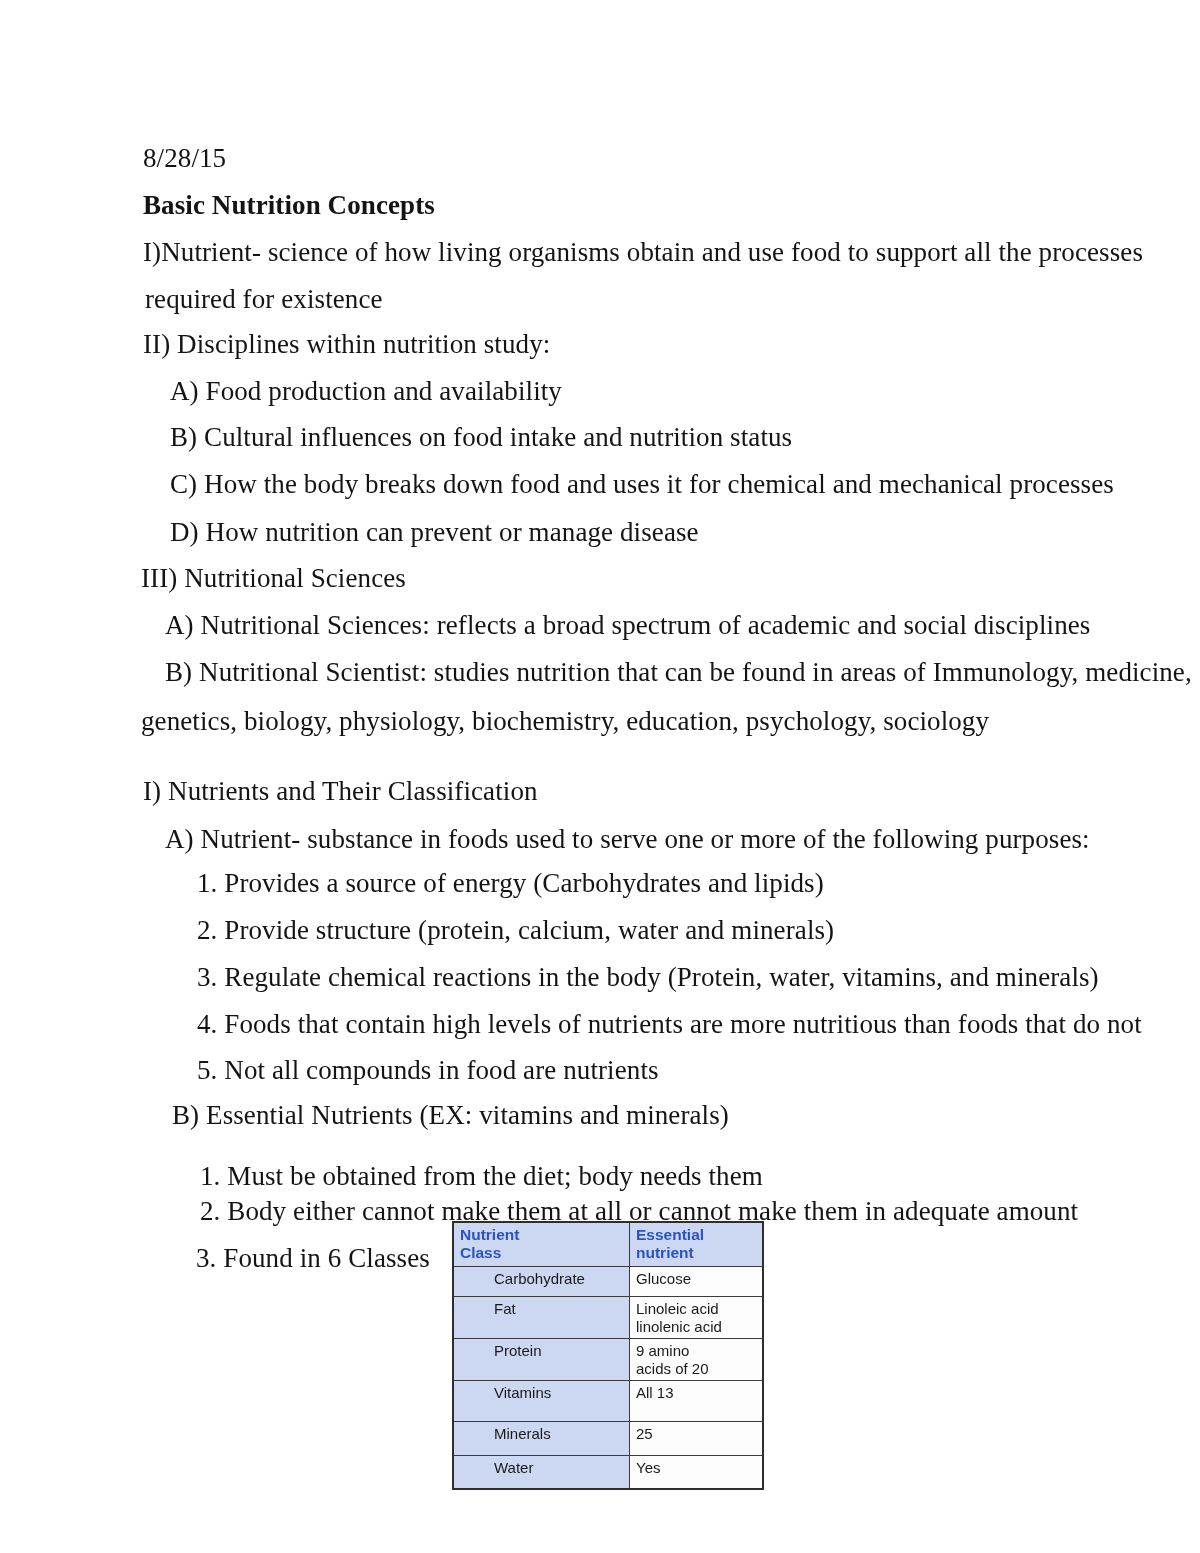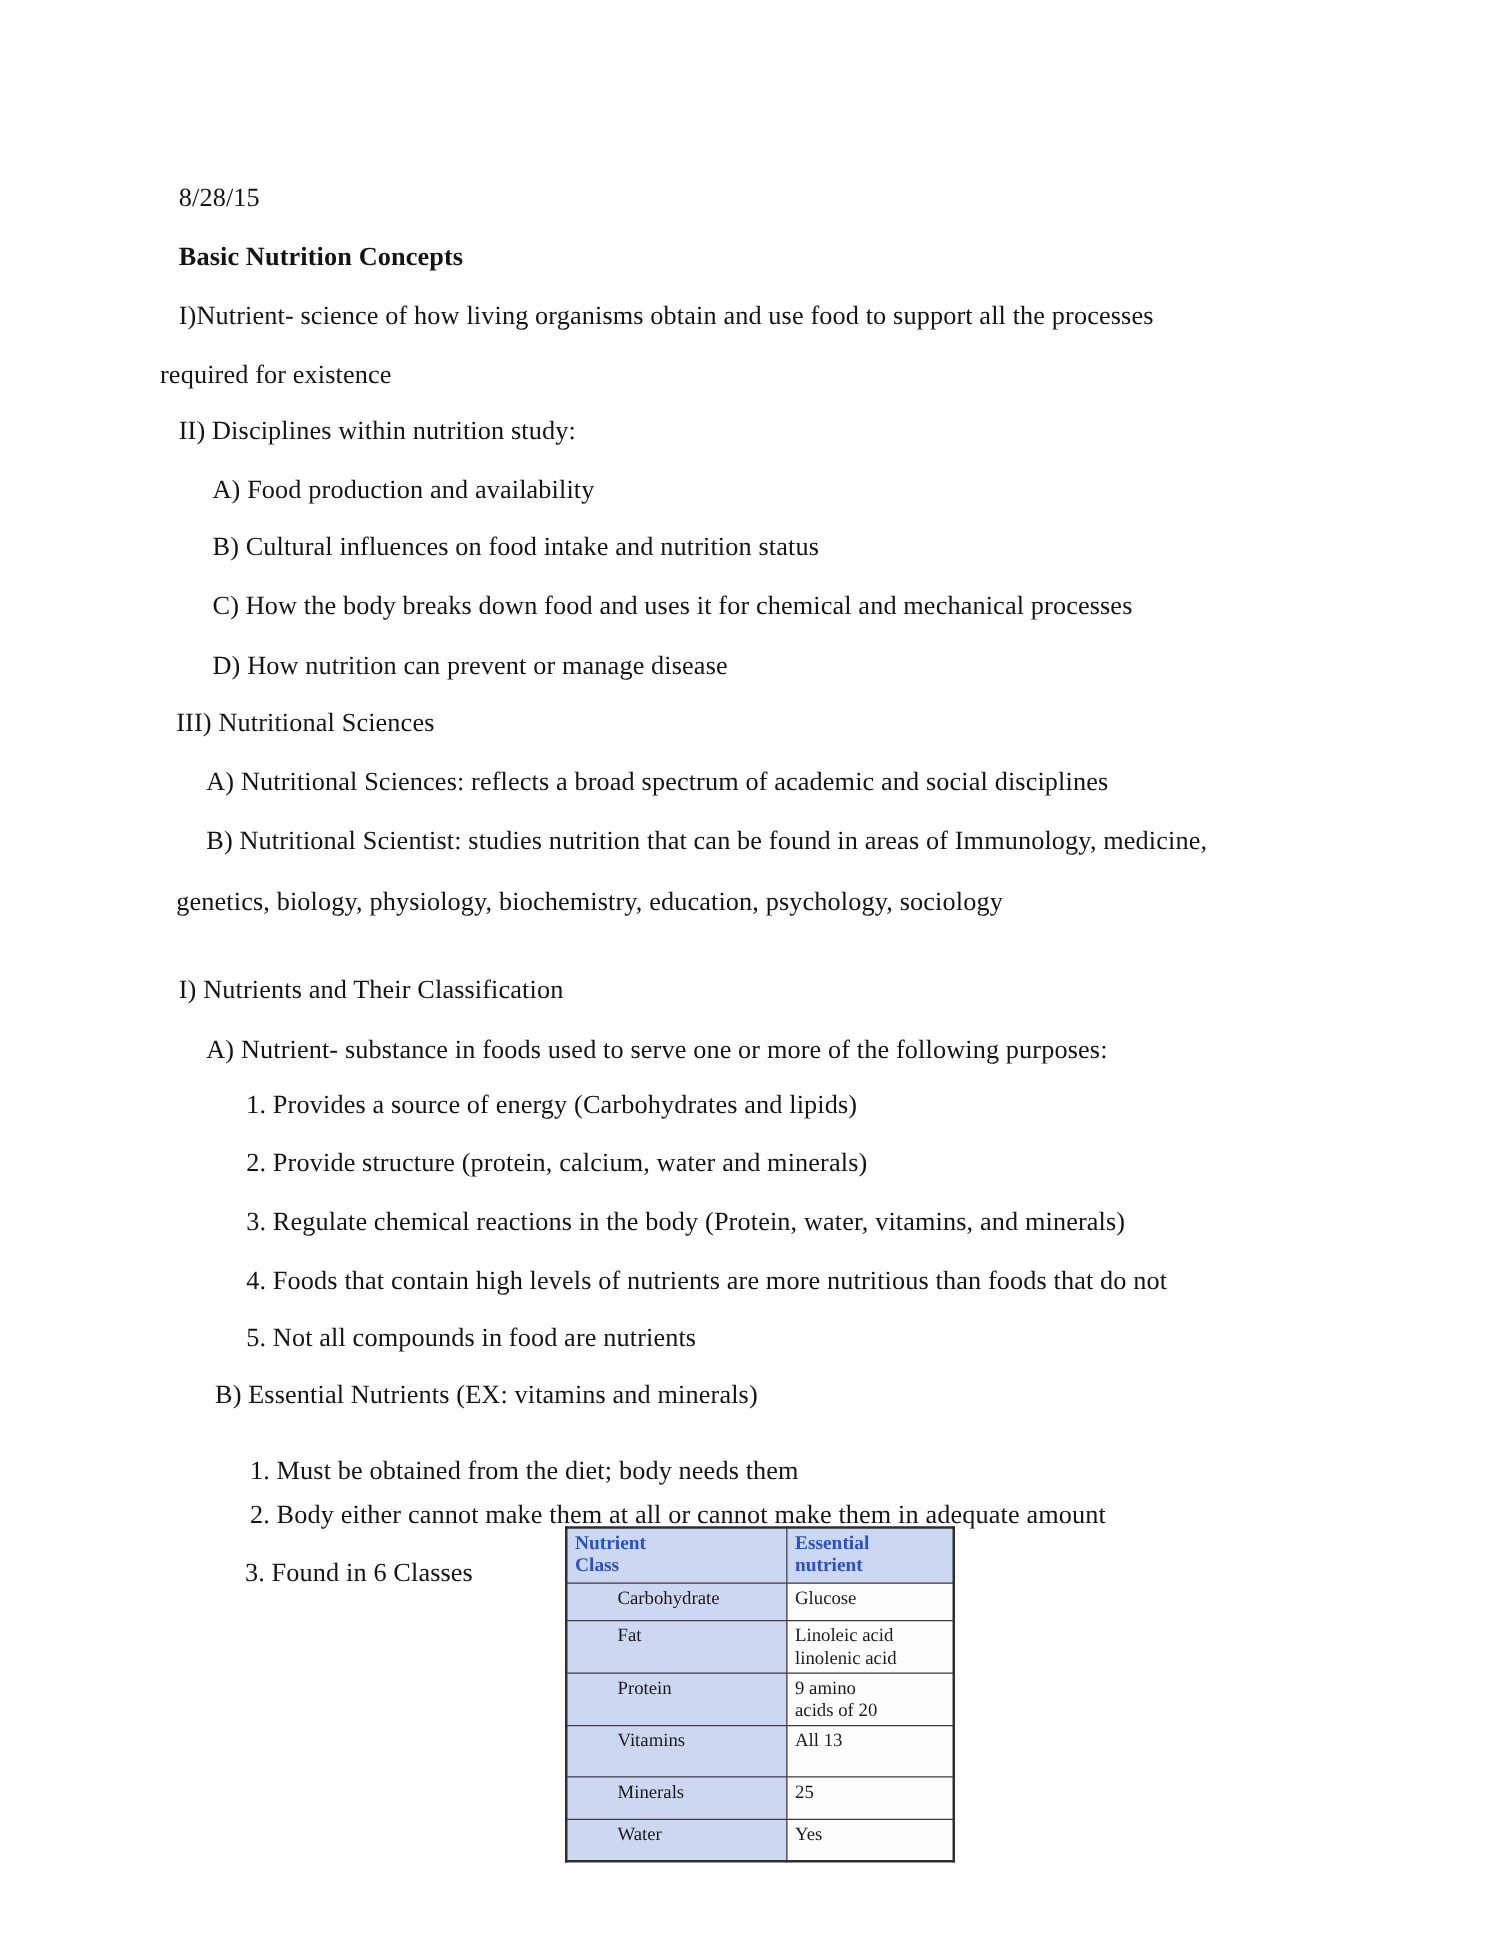--- a/index.html
+++ b/index.html
@@ -11,35 +11,35 @@
     position: relative;
     width: 1200px;
     height: 1553px;
     background: #ffffff;
     font-family: "Liberation Serif", "DejaVu Serif", serif;
     color: #141414;
     overflow: hidden;
   }
   .ln {
     position: absolute;
-    font-size: 21px;
+    font-size: 27px;
     line-height: 24px;
     white-space: nowrap;
     letter-spacing: 0.1px;
   }
   .bold { font-weight: bold; }
 
   
   #nutrient-table {
     position: absolute;
     left: 452px;
     top: 1221px;
     border-collapse: collapse;
     border: 2px solid #2e2e2e;
-    font-family: Liberation Serif, serif;
+    font-family: Liberation Sans, sans-serif;
     font-size: 15px;
     line-height: 18px;
     color: #1a1a1a;
     table-layout: fixed;
   }
   #nutrient-table td, #nutrient-table th {
     border: 1px solid #3a3a3a;
     vertical-align: top;
     padding: 3px 4px 2px 6px;
     white-space: pre-line;
@@ -64,21 +64,21 @@
   tr.r-water        { height: 33px; }
 </style>
 </head>
 <body>
 
 <div id="page">
 
   <div class="ln" style="top:146px;left:143px">8/28/15</div>
   <div class="ln bold" style="top:193px;left:143px">Basic Nutrition Concepts</div>
   <div class="ln" style="top:240px;left:143px">I)Nutrient- science of how living organisms obtain and use food to support all the processes</div>
-  <div class="ln" style="top:287px;left:128px">required for existence</div>
+  <div class="ln" style="top:287px;left:145px">required for existence</div>
   <div class="ln" style="top:332px;left:143px">II) Disciplines within nutrition study:</div>
   <div class="ln" style="top:379px;left:170px">A) Food production and availability</div>
   <div class="ln" style="top:425px;left:170px">B) Cultural influences on food intake and nutrition status</div>
   <div class="ln" style="top:472px;left:170px">C) How the body breaks down food and uses it for chemical and mechanical processes</div>
   <div class="ln" style="top:520px;left:170px">D) How nutrition can prevent or manage disease</div>
   <div class="ln" style="top:566px;left:141px">III) Nutritional Sciences</div>
   <div class="ln" style="top:613px;left:165px">A) Nutritional Sciences: reflects a broad spectrum of academic and social disciplines</div>
   <div class="ln" style="top:660px;left:165px">B) Nutritional Scientist: studies nutrition that can be found in areas of Immunology, medicine,</div>
   <div class="ln" style="top:709px;left:141px">genetics, biology, physiology, biochemistry, education, psychology, sociology</div>
   <div class="ln" style="top:779px;left:143px">I) Nutrients and Their Classification</div>

